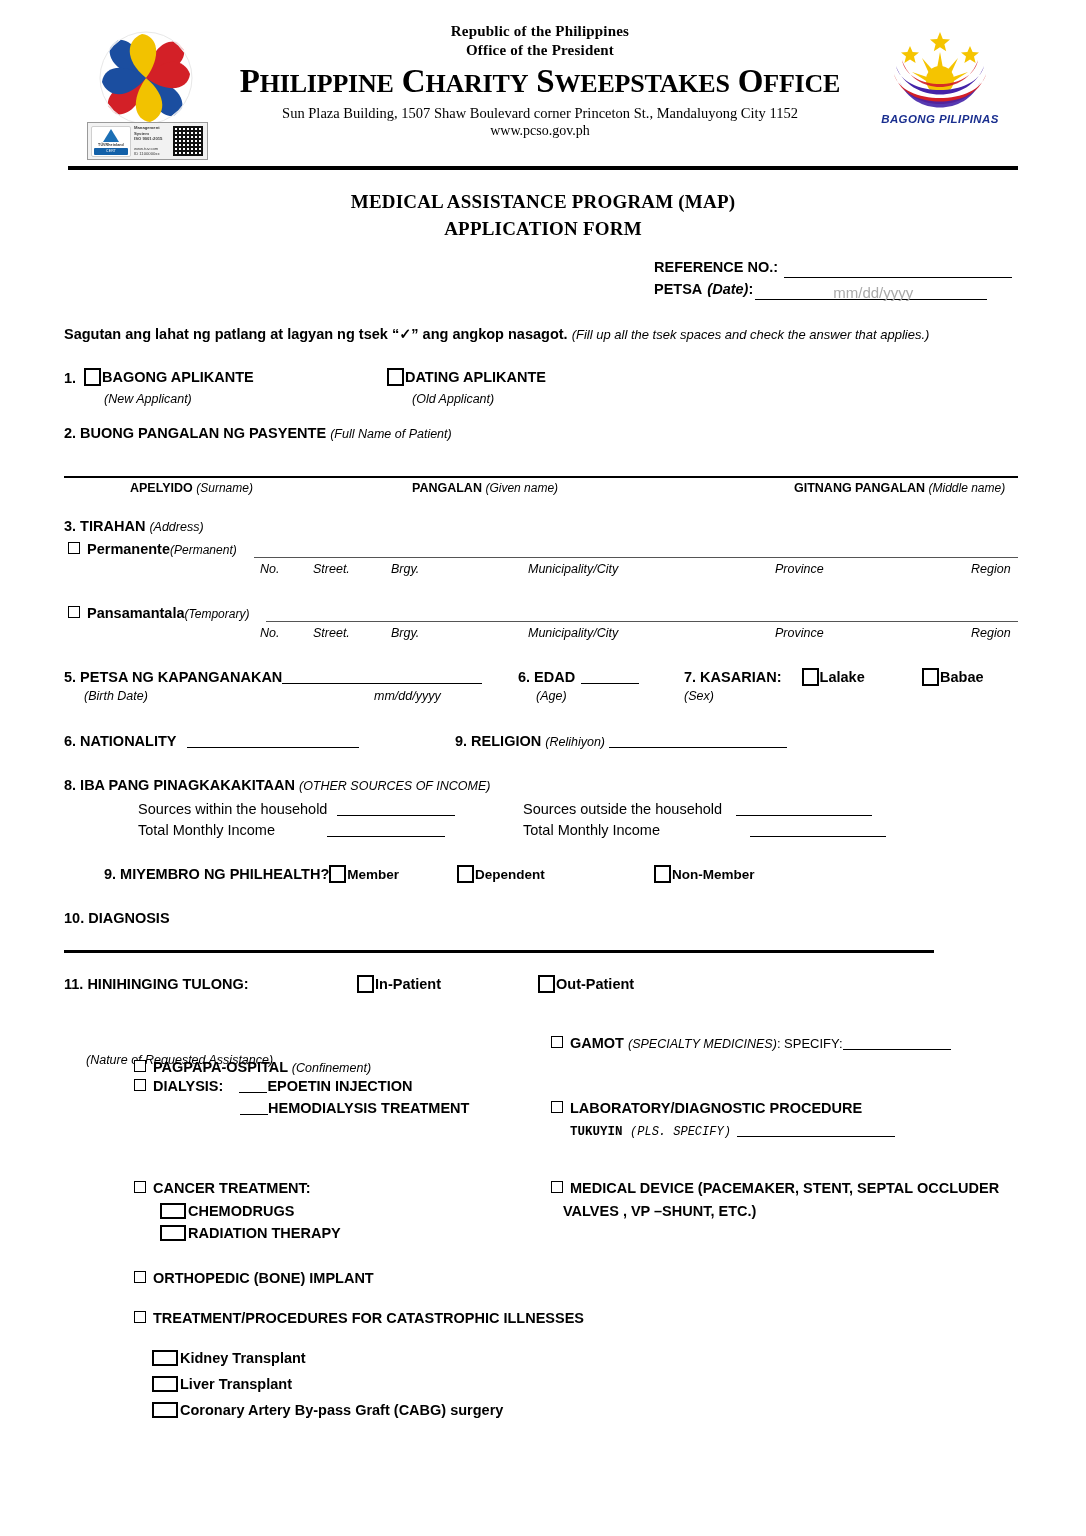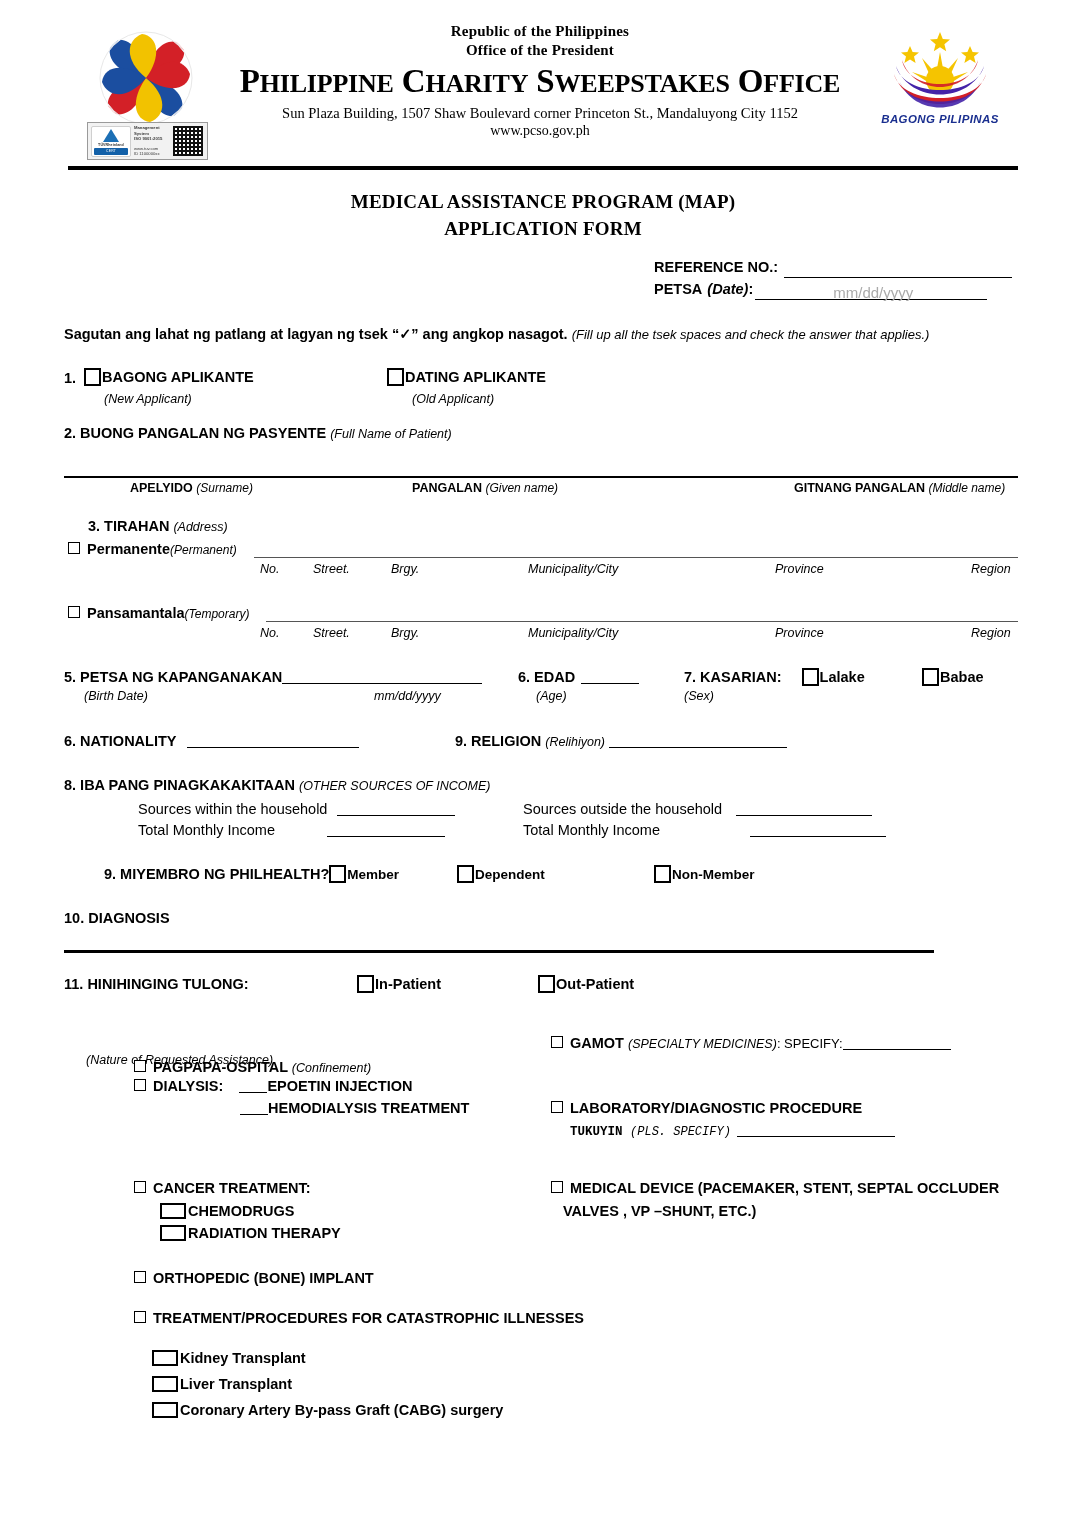--- a/index.html
+++ b/index.html
@@ -253,21 +253,21 @@
   </div>
   <div class="sec" style="left:412px; top:481px; font-size:12.5px;">
     <span>PANGALAN</span>
     <span class="en-subc">(Given name)</span>
   </div>
   <div class="sec" style="left:772px; top:481px; font-size:12.5px;margin-left:22px;">
     <span>GITNANG PANGALAN</span>
     <span class="en-subc">(Middle name)</span>
   </div>
 
-  <div class="sec" style="left:64px; top:518px;margin-left:24px;">
+  <div class="sec" style="left:64px; top:518px;">
     <span>3. TIRAHAN</span>
     <span class="en-sub">(Address)</span>
   </div>
 
   <div class="sec" style="left:68px; top:541px;">
     <span class="cb-sm"></span><span>Permanente</span><span class="en-subc">(Permanent)</span>
   </div>
   <div class="line" style="left:254px; top:557px; width:764px; height:1.4px; background:#555;"></div>
   <div class="lbl-sub" style="left:260px; top:562px;">No.</div>
   <div class="lbl-sub" style="left:313px; top:562px;">Street.</div>

